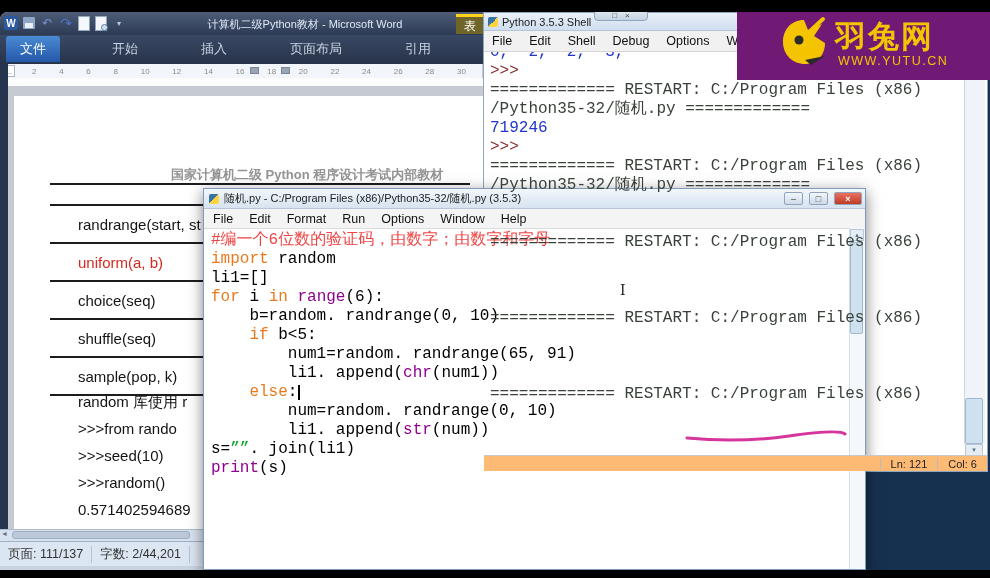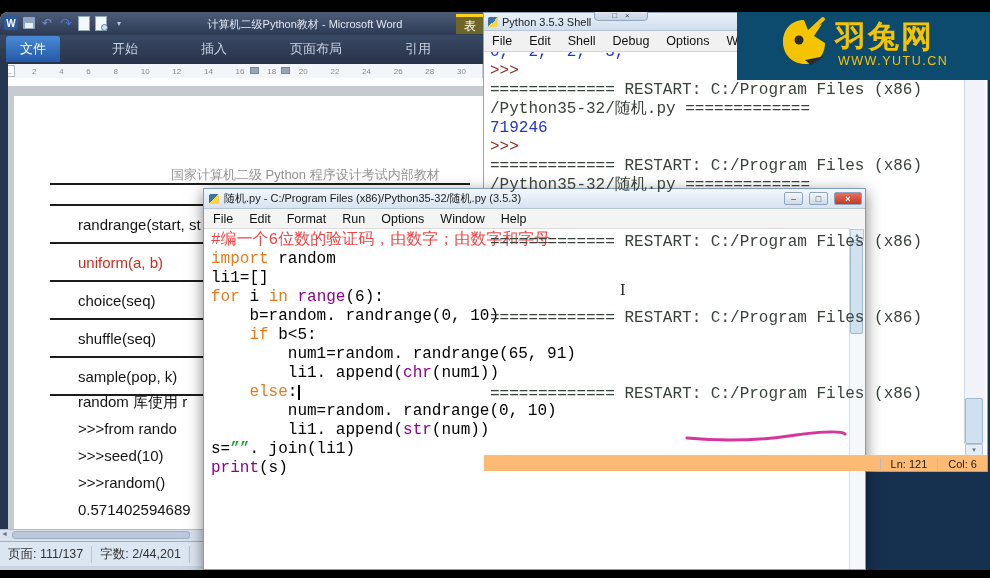--- a/index.html
+++ b/index.html
@@ -34,21 +34,21 @@
   .ruler{left:0;top:52px;width:482px;height:14px;background:#f2f5f9;border-bottom:1px solid #bac6d4;}
   .rulbox{left:4px;top:53px;width:11px;height:12px;background:#fff;border:1px solid #aab8c8;font-size:8px;color:#666;
           text-align:center;line-height:11px;box-sizing:border-box;}
   .rnums{left:32px;top:52px;width:434px;height:14px;display:flex;justify-content:space-between;align-items:center;
          font-size:8px;color:#8a8a8a;}
   .imark{width:7px;height:5px;background:#9aa4b4;border:1px solid #7b8699;}
   .w-darkedge{left:0;top:52px;width:8px;height:466px;background:#25354f;}
   .w-workspace{left:8px;top:66px;width:482px;height:452px;background:#c6cad1;}
   .w-pagetopstrip{left:8px;top:66px;width:482px;height:8px;background:#fdfdfd;}
   .w-page{left:14px;top:84px;width:476px;height:434px;background:#fff;}
-  .dochead{left:171px;top:154px;width:300px;font-size:13px;color:#949494;white-space:nowrap;}
+  .dochead{left:171px;top:154px;width:300px;font-size:13px;color:#949494;white-space:nowrap;font-weight:bold;}
   .wtable{left:50px;top:171px;width:420px;border-top:2px solid #1c1c1c;}
   .trow{height:36px;border-bottom:2px solid #1c1c1c;display:flex;align-items:center;padding-left:28px;
         font-size:15px;color:#141414;white-space:nowrap;overflow:hidden;}
   .trow:first-child{height:19px;}
   .trow.red{color:#d42a1e;}
   .dlines{left:78px;top:376px;width:390px;font-size:15px;color:#141414;line-height:27px;white-space:nowrap;overflow:hidden;}
   .hscroll{left:0;top:517px;width:204px;height:12px;background:#d8e2ee;border-top:1px solid #aebccd;}
   .harrow{left:1px;top:518px;font-size:7px;color:#60708a;}
   .hthumb{left:12px;top:519px;width:178px;height:8px;background:#bcc9da;border:1px solid #9fb0c4;border-radius:3px;box-sizing:border-box;}
   .wstatus{left:0;top:529px;width:204px;height:25px;background:#dce6f2;border-top:1px solid #9fb0c8;
@@ -96,21 +96,21 @@
           text-align:center;line-height:10px;box-sizing:border-box;}
   .ed-thumb{left:646px;top:53px;width:13px;height:92px;background:#cfe0ef;border:1px solid #9fb8d0;border-radius:2px;box-sizing:border-box;}
   .caret{left:94px;top:196px;width:2px;height:15px;background:#000;}
   
   .desktop{left:478px;top:12px;width:512px;height:558px;background:#16314f;}
   .topbar{left:0;top:0;width:990px;height:12px;background:#000;z-index:8;}
   .botbar{left:0;top:570px;width:990px;height:8px;background:#000;z-index:8;}
   .fragbtns{left:594px;top:6px;width:54px;height:15px;background:linear-gradient(#e9eff6,#c4d2e2);border:1px solid #90a5bc;
             border-radius:0 0 4px 4px;display:flex;align-items:flex-end;justify-content:center;gap:8px;
             font-size:8px;color:#445;z-index:4;box-sizing:border-box;}
-  .logobox{left:737px;top:0;width:253px;height:80px;background:#0c4a6e;z-index:6;}
+  .logobox{left:737px;top:0;width:253px;height:80px;background:#701a75;z-index:6;}
   .brand{left:98px;top:16px;font-size:31px;font-weight:bold;color:#f5c400;letter-spacing:2px;white-space:nowrap;}
   .site{left:101px;top:54px;font-size:12.5px;color:#f5c400;letter-spacing:1.5px;white-space:nowrap;}
   .ibeam{left:620px;top:282px;font-family:"DejaVu Serif",serif;font-size:14px;color:#1a1a1a;z-index:7;}
   .uline{left:480px;top:241px;z-index:7;}
 </style>
 </head>
 <body>
 
 <div class="stage">
 

